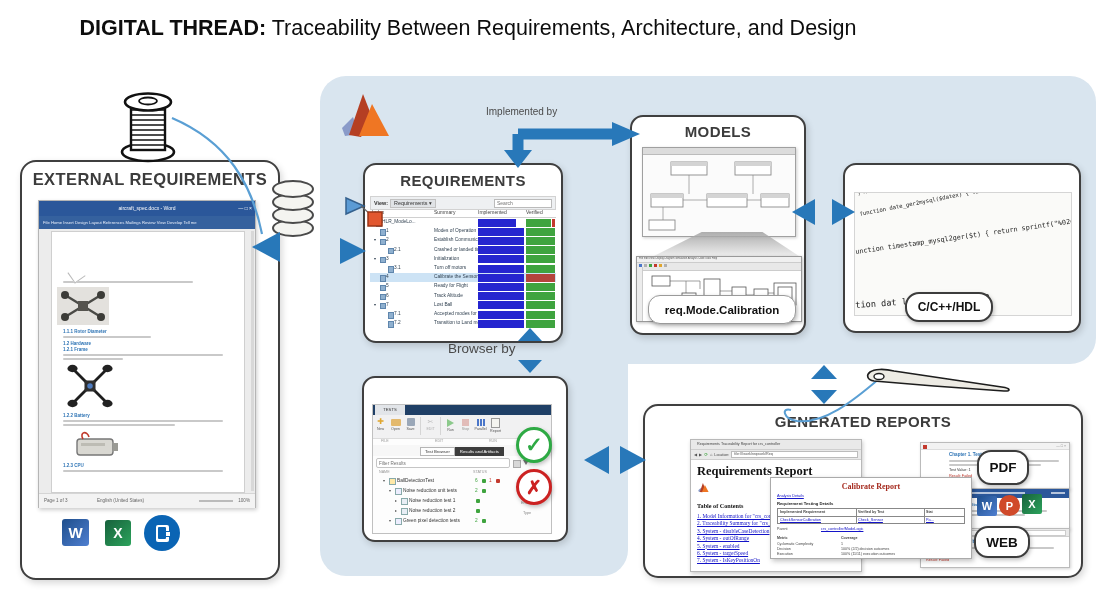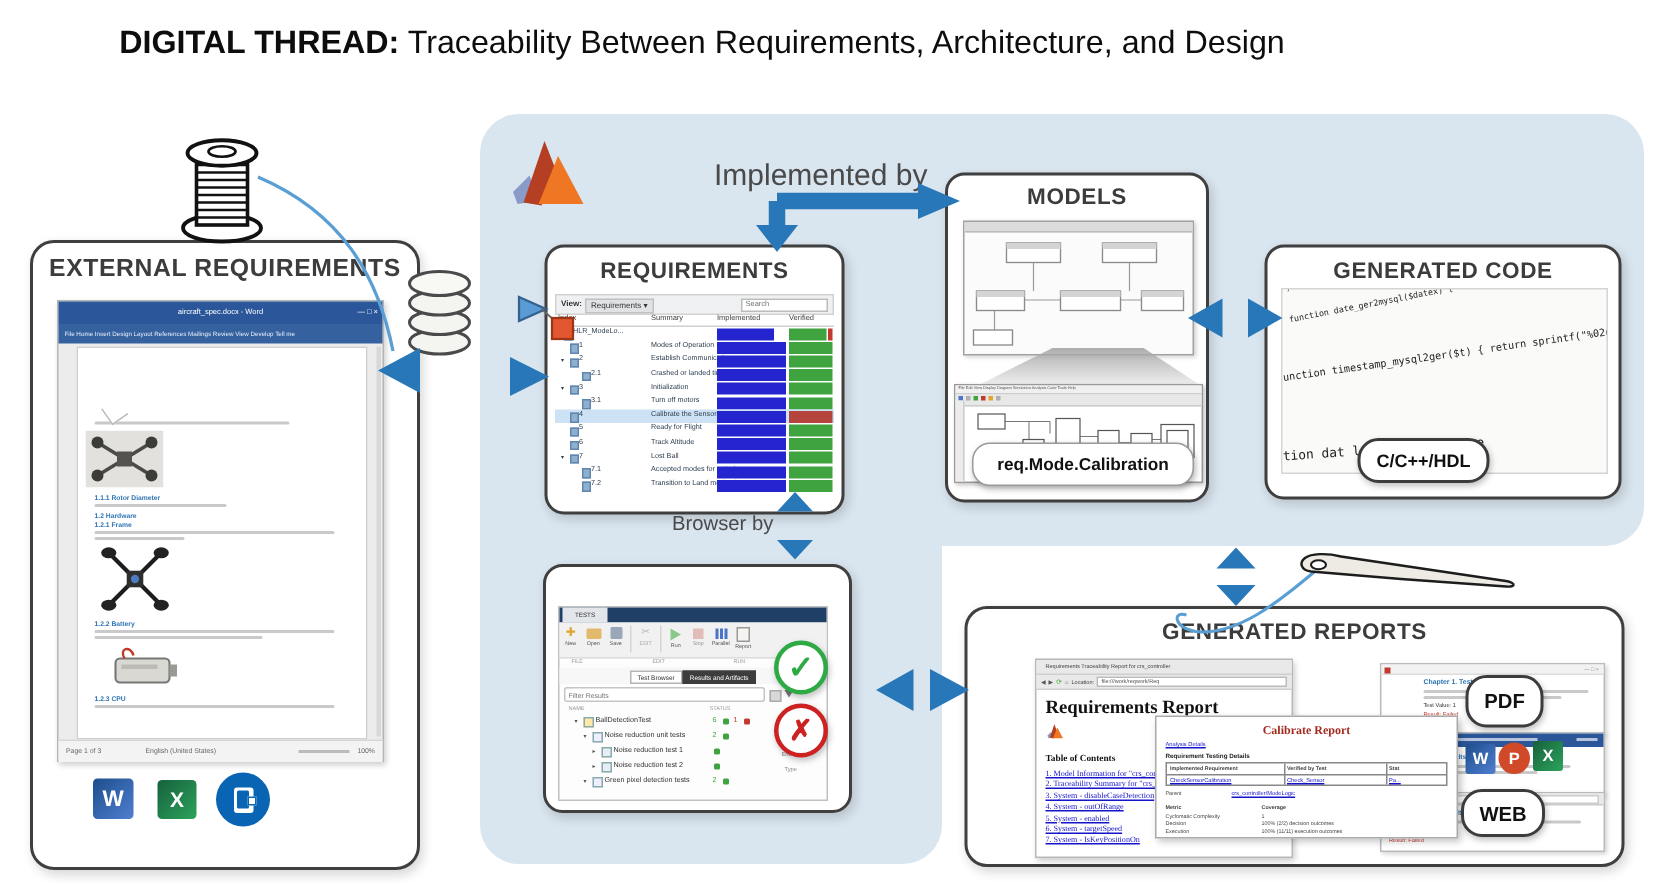--- a/index.html
+++ b/index.html
@@ -333,21 +333,20 @@
           <span class="ric" style="left:18px;"></span>
           <span class="rtx" style="left:24px;">7.2</span>
           <span class="rtx" style="left:64px;">Transition to Land mode af...</span>
           <span class="ribar"></span>
           <span class="rvbar"></span>
         </div>
     </div>
   </div>
 
   <div class="panel" style="left:843px;top:163px;width:234px;height:166px;z-index:10;">
-    <div class="ptitle" style="top:7px;font-size:15px;">GENERATED CODE</div>
     <div class="abs" style="left:9px;top:27px;width:216px;height:122px;background:#fafaf8;border:0.8px solid #d5d5d5;overflow:hidden;">
       <pre class="mono abs nw" style="left:2px;top:-2px;margin:0;font-size:4.6px;color:#333;transform:rotate(-14deg);transform-origin:0 0;">}        sprintf("%02d.%02d.%04d", $day, $month, $ye</pre>
       <pre class="mono abs nw" style="left:4px;top:18px;margin:0;font-size:5.6px;color:#222;transform:rotate(-11deg);transform-origin:0 0;line-height:6.6px;">function date_ger2mysql($datex) {
     list($day, $month, $year) = exp
     return sprintf("%04d-%02d-%02d", $yea
 }</pre>
       <pre class="mono abs nw" style="left:0px;top:56px;margin:0;font-size:6.8px;color:#1c1c1c;transform:rotate(-8deg);transform-origin:0 0;line-height:7.6px;">unction timestamp_mysql2ger($t) {
    return sprintf("%02d.%02d.%04d",
                   substr($t, 6, 2),
                   substr($t, 4, 2),
@@ -565,21 +564,21 @@
     </div>
 
     <div class="abs" style="left:332px;top:90px;width:20px;height:20px;border-radius:2px;background:linear-gradient(135deg,#1e4e8c,#4f7fd0);color:#fff;font-weight:bold;font-size:11px;display:flex;align-items:center;justify-content:center;z-index:8;">W</div>
     <div class="abs" style="left:354px;top:89px;width:21px;height:21px;border-radius:50%;background:#d04a2a;color:#fff;font-weight:bold;font-size:11px;display:flex;align-items:center;justify-content:center;z-index:9;">P</div>
     <div class="abs" style="left:377px;top:88px;width:20px;height:20px;border-radius:2px;background:linear-gradient(135deg,#17613c,#2ca35c);color:#fff;font-weight:bold;font-size:11px;display:flex;align-items:center;justify-content:center;z-index:8;">X</div>
 
     <div class="pill" style="left:332px;top:44px;width:48px;height:31px;font-size:13.5px;z-index:12;">PDF</div>
     <div class="pill" style="left:329px;top:120px;width:52px;height:28px;font-size:13.5px;z-index:12;">WEB</div>
   </div>
 
-  <div class="lbl" style="left:476px;top:106px;font-size:20px;text-align:center;">Implemented by</div>
+  <div class="lbl" style="left:486px;top:106px;font-size:10px;text-align:center;">Implemented by</div>
   <div class="lbl" style="left:448px;top:341px;font-size:13.5px;">Browser by</div>
 
   <svg class="abs" style="left:498px;top:118px;z-index:60;" width="146" height="54" viewBox="0 0 146 54">
     <path d="M20,16 H116" stroke="#2878b9" stroke-width="11" fill="none"></path>
     <path d="M20,16 V34" stroke="#2878b9" stroke-width="11" fill="none"></path>
     <polygon points="114,4 114,28 142,16" fill="#2878b9"></polygon>
     <polygon points="6,32 34,32 20,50" fill="#2878b9"></polygon>
   </svg>
 
   <div class="tri" style="left:518px;top:328px;border-left:12px solid transparent;border-right:12px solid transparent;border-bottom:13px solid #2878b9;"></div>

